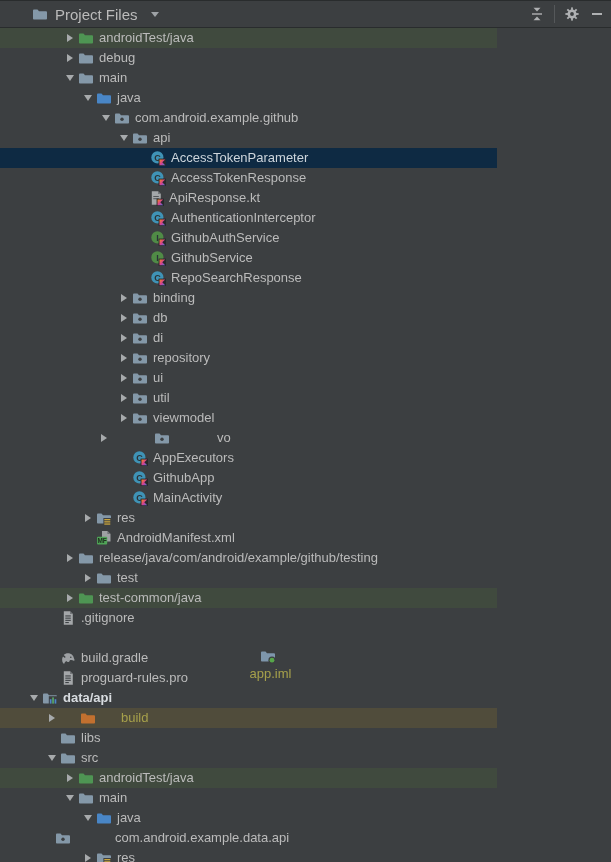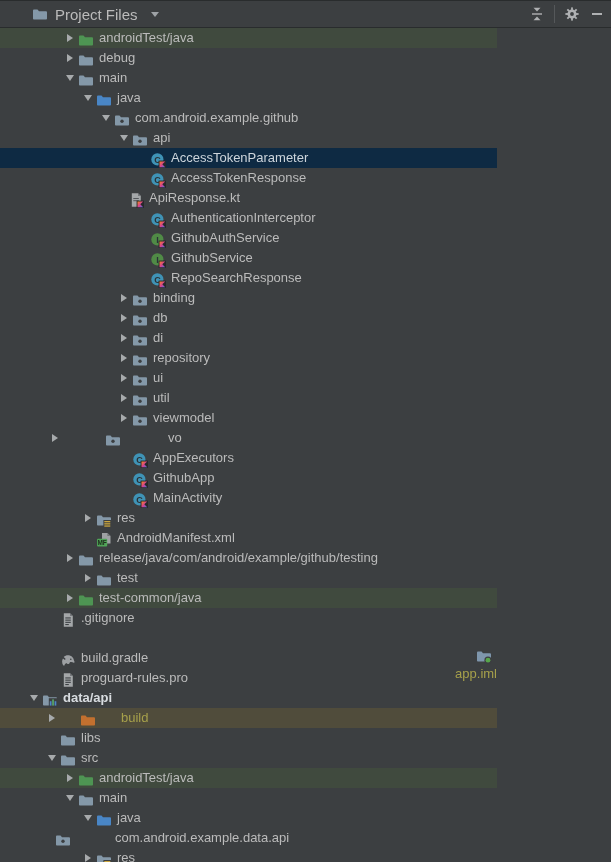--- a/index.html
+++ b/index.html
@@ -25,21 +25,21 @@
     width:0;height:0;margin-left:13px;
     border-left:4px solid transparent;border-right:4px solid transparent;
     border-top:5px solid #9EA2A6;
   }
   .header-right{margin-left:auto;display:flex;align-items:center;gap:9px;}
   .hicon{width:16px;height:16px;display:block;flex:none;}
   .hicon svg{display:block;}
   .vsep{width:1px;height:18px;background:#55585A;flex:none;}
 
   .tree{width:611px;}
-  .tree-row{height:20px;display:flex;align-items:flex-end;width:497px;}
+  .tree-row{height:20px;display:flex;align-items:center;width:497px;}
   .row-selected{background:var(--sel-bg);}
   .row-selected .label{color:var(--sel-text);}
   .row-test{background:var(--test-bg);}
   .row-excluded{background:var(--excl-bg);}
   .arrow{width:16px;height:20px;flex:none;display:flex;align-items:center;justify-content:center;}
   .tri-collapsed{width:0;height:0;border-top:4px solid transparent;border-bottom:4px solid transparent;border-left:6px solid var(--arrow);}
   .tri-expanded{width:0;height:0;border-left:4px solid transparent;border-right:4px solid transparent;border-top:6px solid var(--arrow);}
   .icon{width:16px;height:16px;flex:none;margin-right:5px;position:relative;}
   .icon svg{display:block;}
   .label{color:var(--text);font-size:13px;white-space:nowrap;line-height:20px;}
@@ -191,21 +191,21 @@
               <stop offset="0.5" stop-color="#D9418C"></stop>
               <stop offset="1" stop-color="#4A6EE0"></stop>
             </linearGradient>
           </defs>
           <rect x="8.6" y="8.6" width="7.4" height="7.4" fill="#27292B"></rect>
           <polygon points="9.5,9.5 15.2,9.5 12.3,12.3 15.2,15.2 9.5,15.2" fill="url(#kgrad)"></polygon>
         </svg>
       </span>
       <span class="label">AccessTokenResponse</span>
     </div>
-    <div class="tree-row" style="padding-left: 112px;">
+    <div class="tree-row" style="padding-left: 112px; margin-left: 20px;">
       <span class="arrow"></span>
       <span class="icon">
         <svg width="16" height="16" viewBox="0 0 16 16" xmlns="http://www.w3.org/2000/svg">
           <path d="M3.8 1.2h6.2l2.8 2.8v10.8H3.8z" fill="#A4A7A9"></path>
           <path d="M10 1.2l2.8 2.8H10z" fill="#74777A"></path>
           <g fill="#54575A">
             <rect x="5.3" y="6" width="5.5" height="1"></rect>
             <rect x="5.3" y="8.2" width="5.5" height="1"></rect>
           </g>
           <defs>
@@ -374,21 +374,21 @@
         <span class="tri-collapsed"></span>
       </span>
       <span class="icon">
         <svg width="16" height="16" viewBox="0 0 16 16" xmlns="http://www.w3.org/2000/svg">
           <path d="M1 4.6c0-.6.5-1.1 1.1-1.1h3.4l1.5 1.7h6.9c.6 0 1.1.5 1.1 1.1v6.1c0 .6-.5 1.1-1.1 1.1H2.1c-.6 0-1.1-.5-1.1-1.1z" fill="#8498A8"></path>
           <circle cx="8" cy="9.2" r="1.7" fill="#3C3F41"></circle>
         </svg>
       </span>
       <span class="label">viewmodel</span>
     </div>
-    <div class="tree-row" style="padding-left: 47px; gap: 42px;">
+    <div class="tree-row" style="padding-left: 96px; gap: 42px;">
       <span class="arrow">
         <span class="tri-collapsed"></span>
       </span>
       <span class="icon">
         <svg width="16" height="16" viewBox="0 0 16 16" xmlns="http://www.w3.org/2000/svg">
           <path d="M1 4.6c0-.6.5-1.1 1.1-1.1h3.4l1.5 1.7h6.9c.6 0 1.1.5 1.1 1.1v6.1c0 .6-.5 1.1-1.1 1.1H2.1c-.6 0-1.1-.5-1.1-1.1z" fill="#8498A8"></path>
           <circle cx="8" cy="9.2" r="1.7" fill="#3C3F41"></circle>
         </svg>
       </span>
       <span class="label">vo</span>

